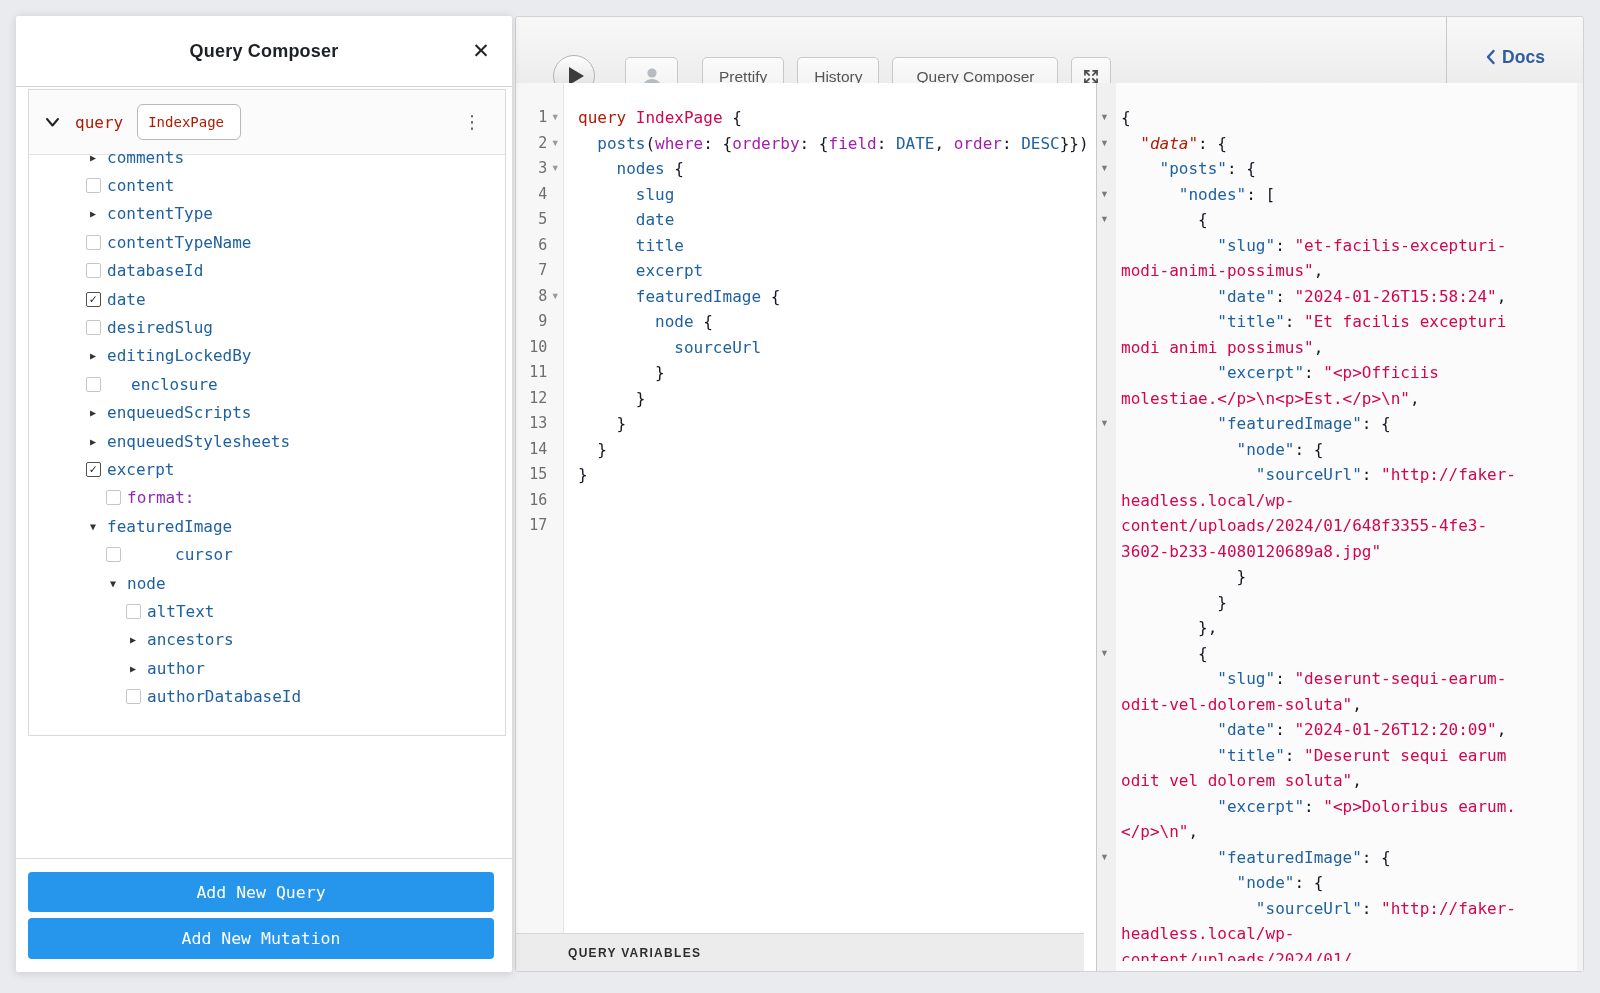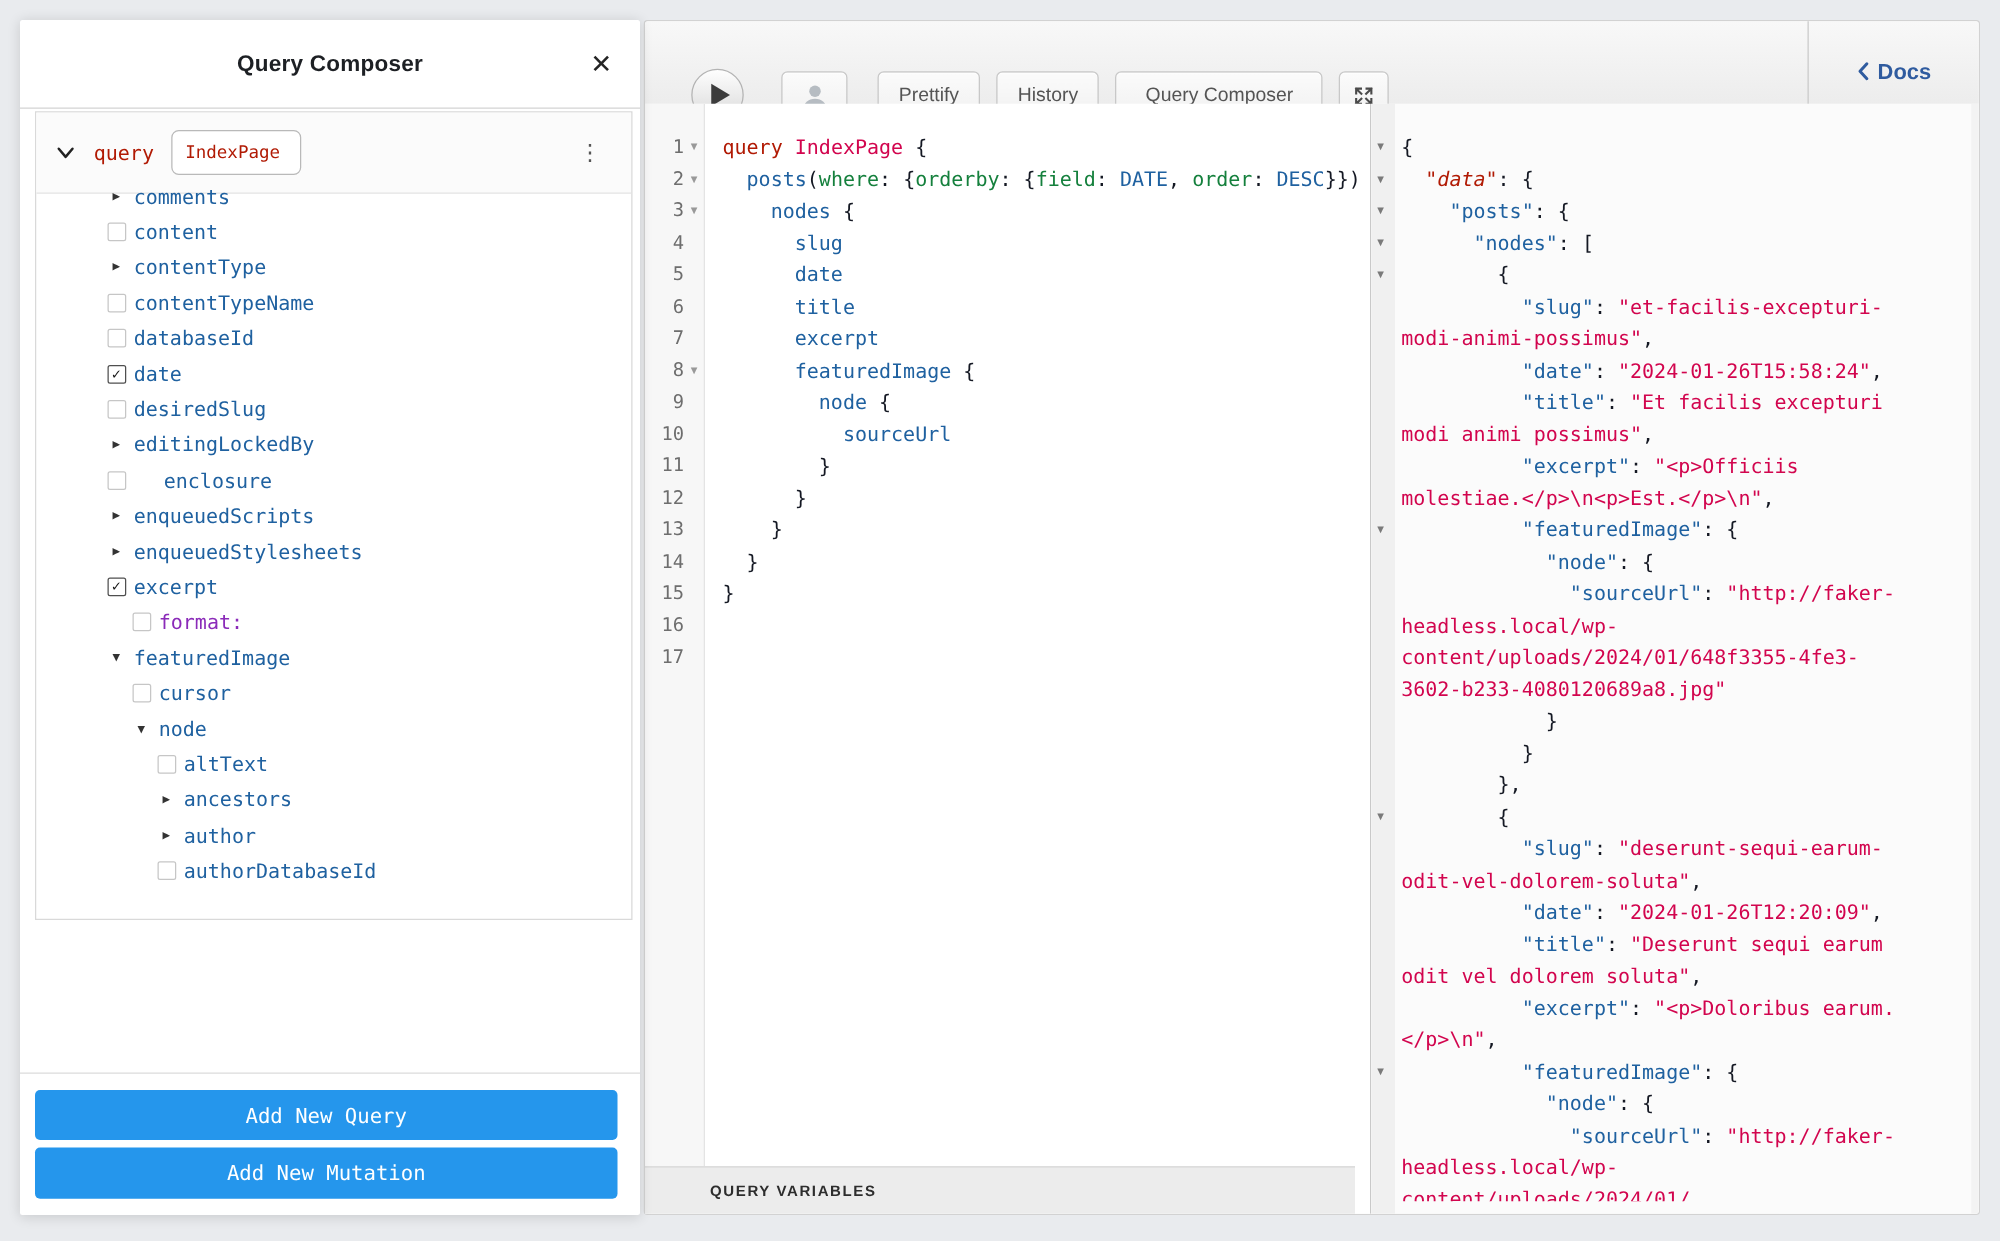--- a/index.html
+++ b/index.html
@@ -54,21 +54,21 @@
   #editor-body { position:absolute; top:0; left:0; right:0; bottom:38px; display:flex; overflow:hidden; }
   #gutter { width:48px; background:#f7f7f7; border-right:1px solid #e4e4e4; padding-top:22px; flex:0 0 48px; }
   .gut-row { height:25.5px; display:flex; }
   .lno { width:32px; text-align:right; font-family:"DejaVu Sans Mono", monospace; font-size:15px; color:#6e6e6e; line-height:25.5px; }
   .gfold { width:16px; text-align:center; font-size:9px; color:#999; line-height:25.5px; cursor:pointer; }
   #code { flex:1; padding:22px 0 0 14px; overflow:hidden; cursor:text; }
   .code-line { height:25.5px; line-height:25.5px; font-family:"DejaVu Sans Mono", monospace; font-size:16px; white-space:pre; }
   .tk-kw { color:#b11a04; }
   .tk-def { color:#d2054e; }
   .tk-prop { color:#1f61a0; }
-  .tk-attr { color:#15803d; }
+  .tk-attr { color:#a21caf; }
   .tk-pl { color:#141823; }
   .tk-key { color:#1f61a0; }
   .tk-dkey { color:#b11a04; font-style:italic; }
   .tk-str { color:#d2054e; }
   #qvars { position:absolute; left:0; right:12px; bottom:0; height:38px; background:#ececec; border-top:1px solid #d6d6d6;
            display:flex; align-items:center; padding-left:52px; font-size:12px; font-weight:bold; letter-spacing:1.3px; color:#2d2d2d; cursor:pointer; }
 
   #resp-sec { flex:1; position:relative; background:#fbfbfb; border-left:1px solid #c9c9c9; overflow:hidden; border-radius:0 0 3px 0; }
   #resp-gutter { position:absolute; left:0; top:0; bottom:0; width:19px; background:#f0f0f0; }
   .rfold { position:absolute; left:3px; font-size:9px; color:#7a7a7a; line-height:1; cursor:pointer; }
@@ -173,21 +173,21 @@
             <span class="cb"></span>
           </span>
           <span class="tree-label arg">format:</span>
         </div>
         <div class="tree-row" style="padding-left: 56px;">
           <span class="tree-ctrl">
             <span class="tw">▼</span>
           </span>
           <span class="tree-label">featuredImage</span>
         </div>
-        <div class="tree-row" style="padding-left: 76px;">
+        <div class="tree-row" style="padding-left: 76px; gap: 48px;">
           <span class="tree-ctrl">
             <span class="cb"></span>
           </span>
           <span class="tree-label">cursor</span>
         </div>
         <div class="tree-row" style="padding-left: 76px;">
           <span class="tree-ctrl">
             <span class="tw">▼</span>
           </span>
           <span class="tree-label">node</span>

